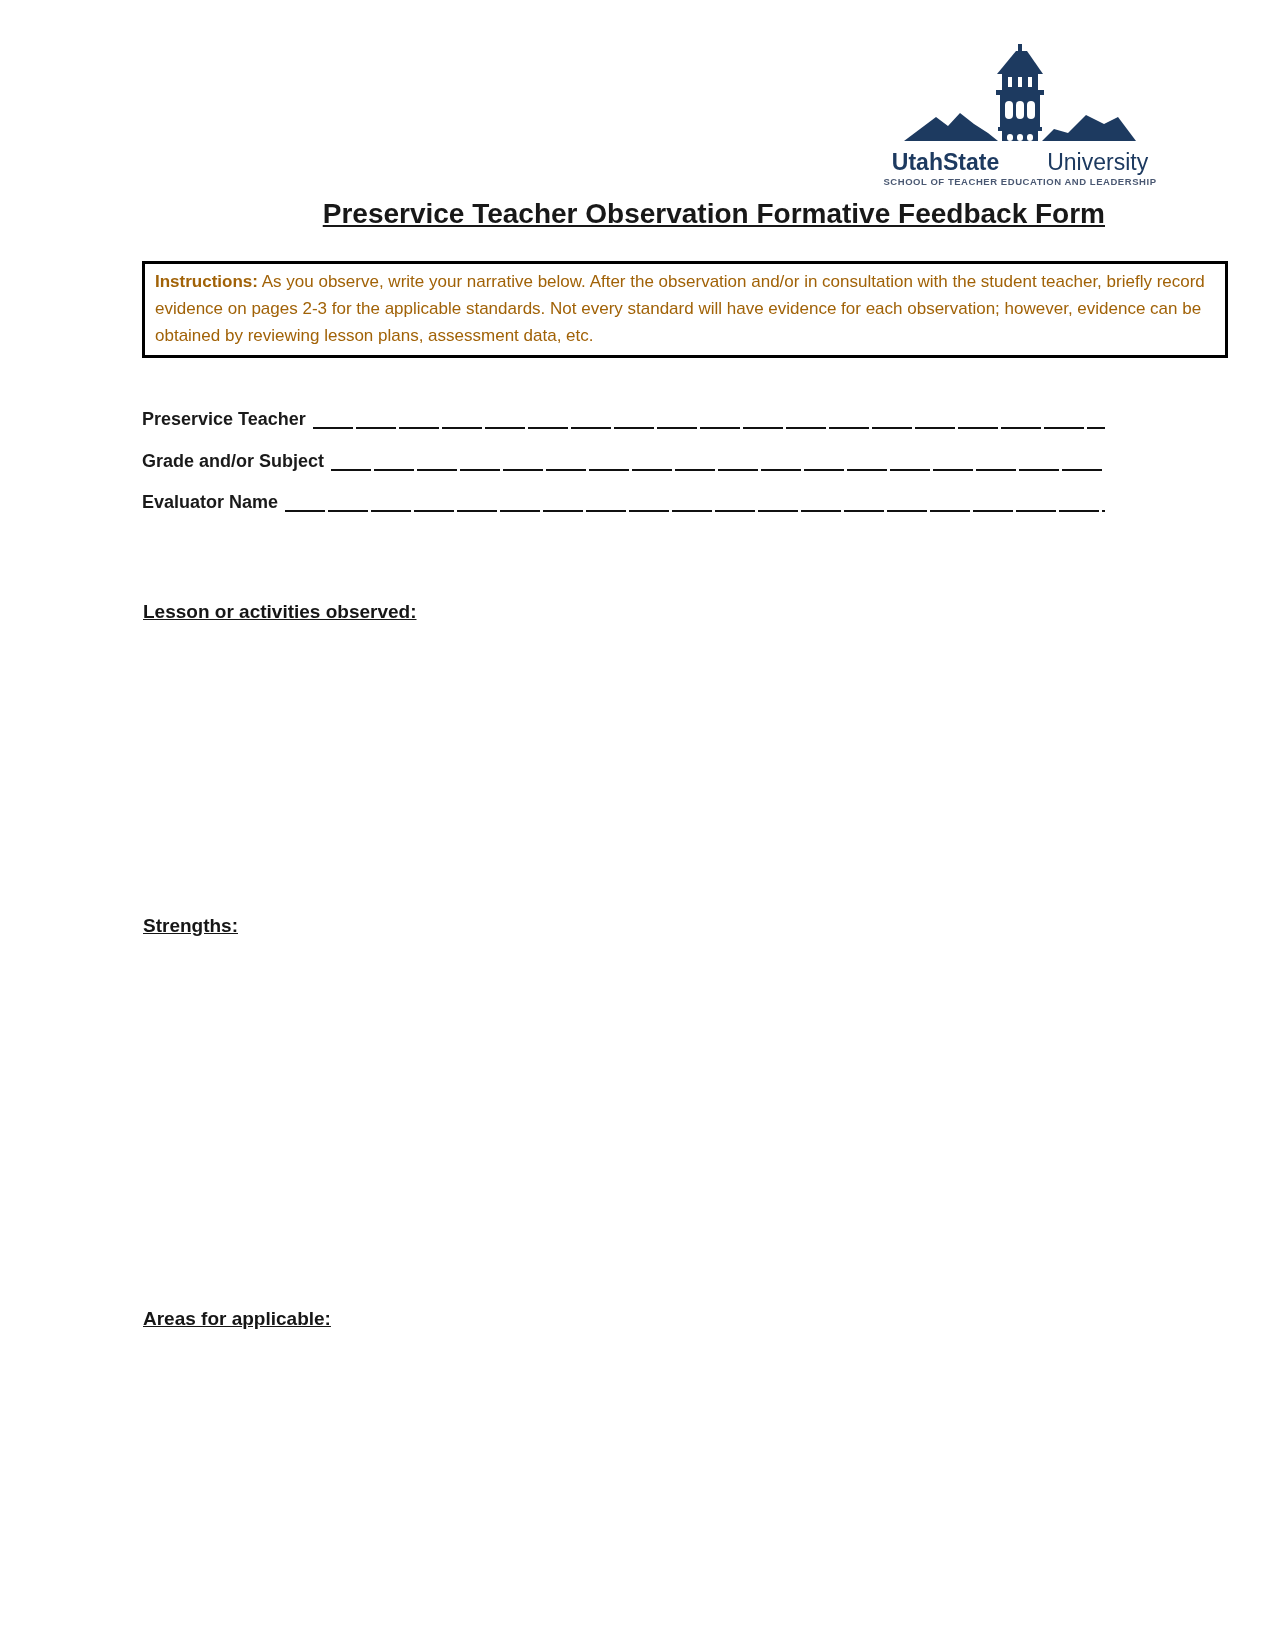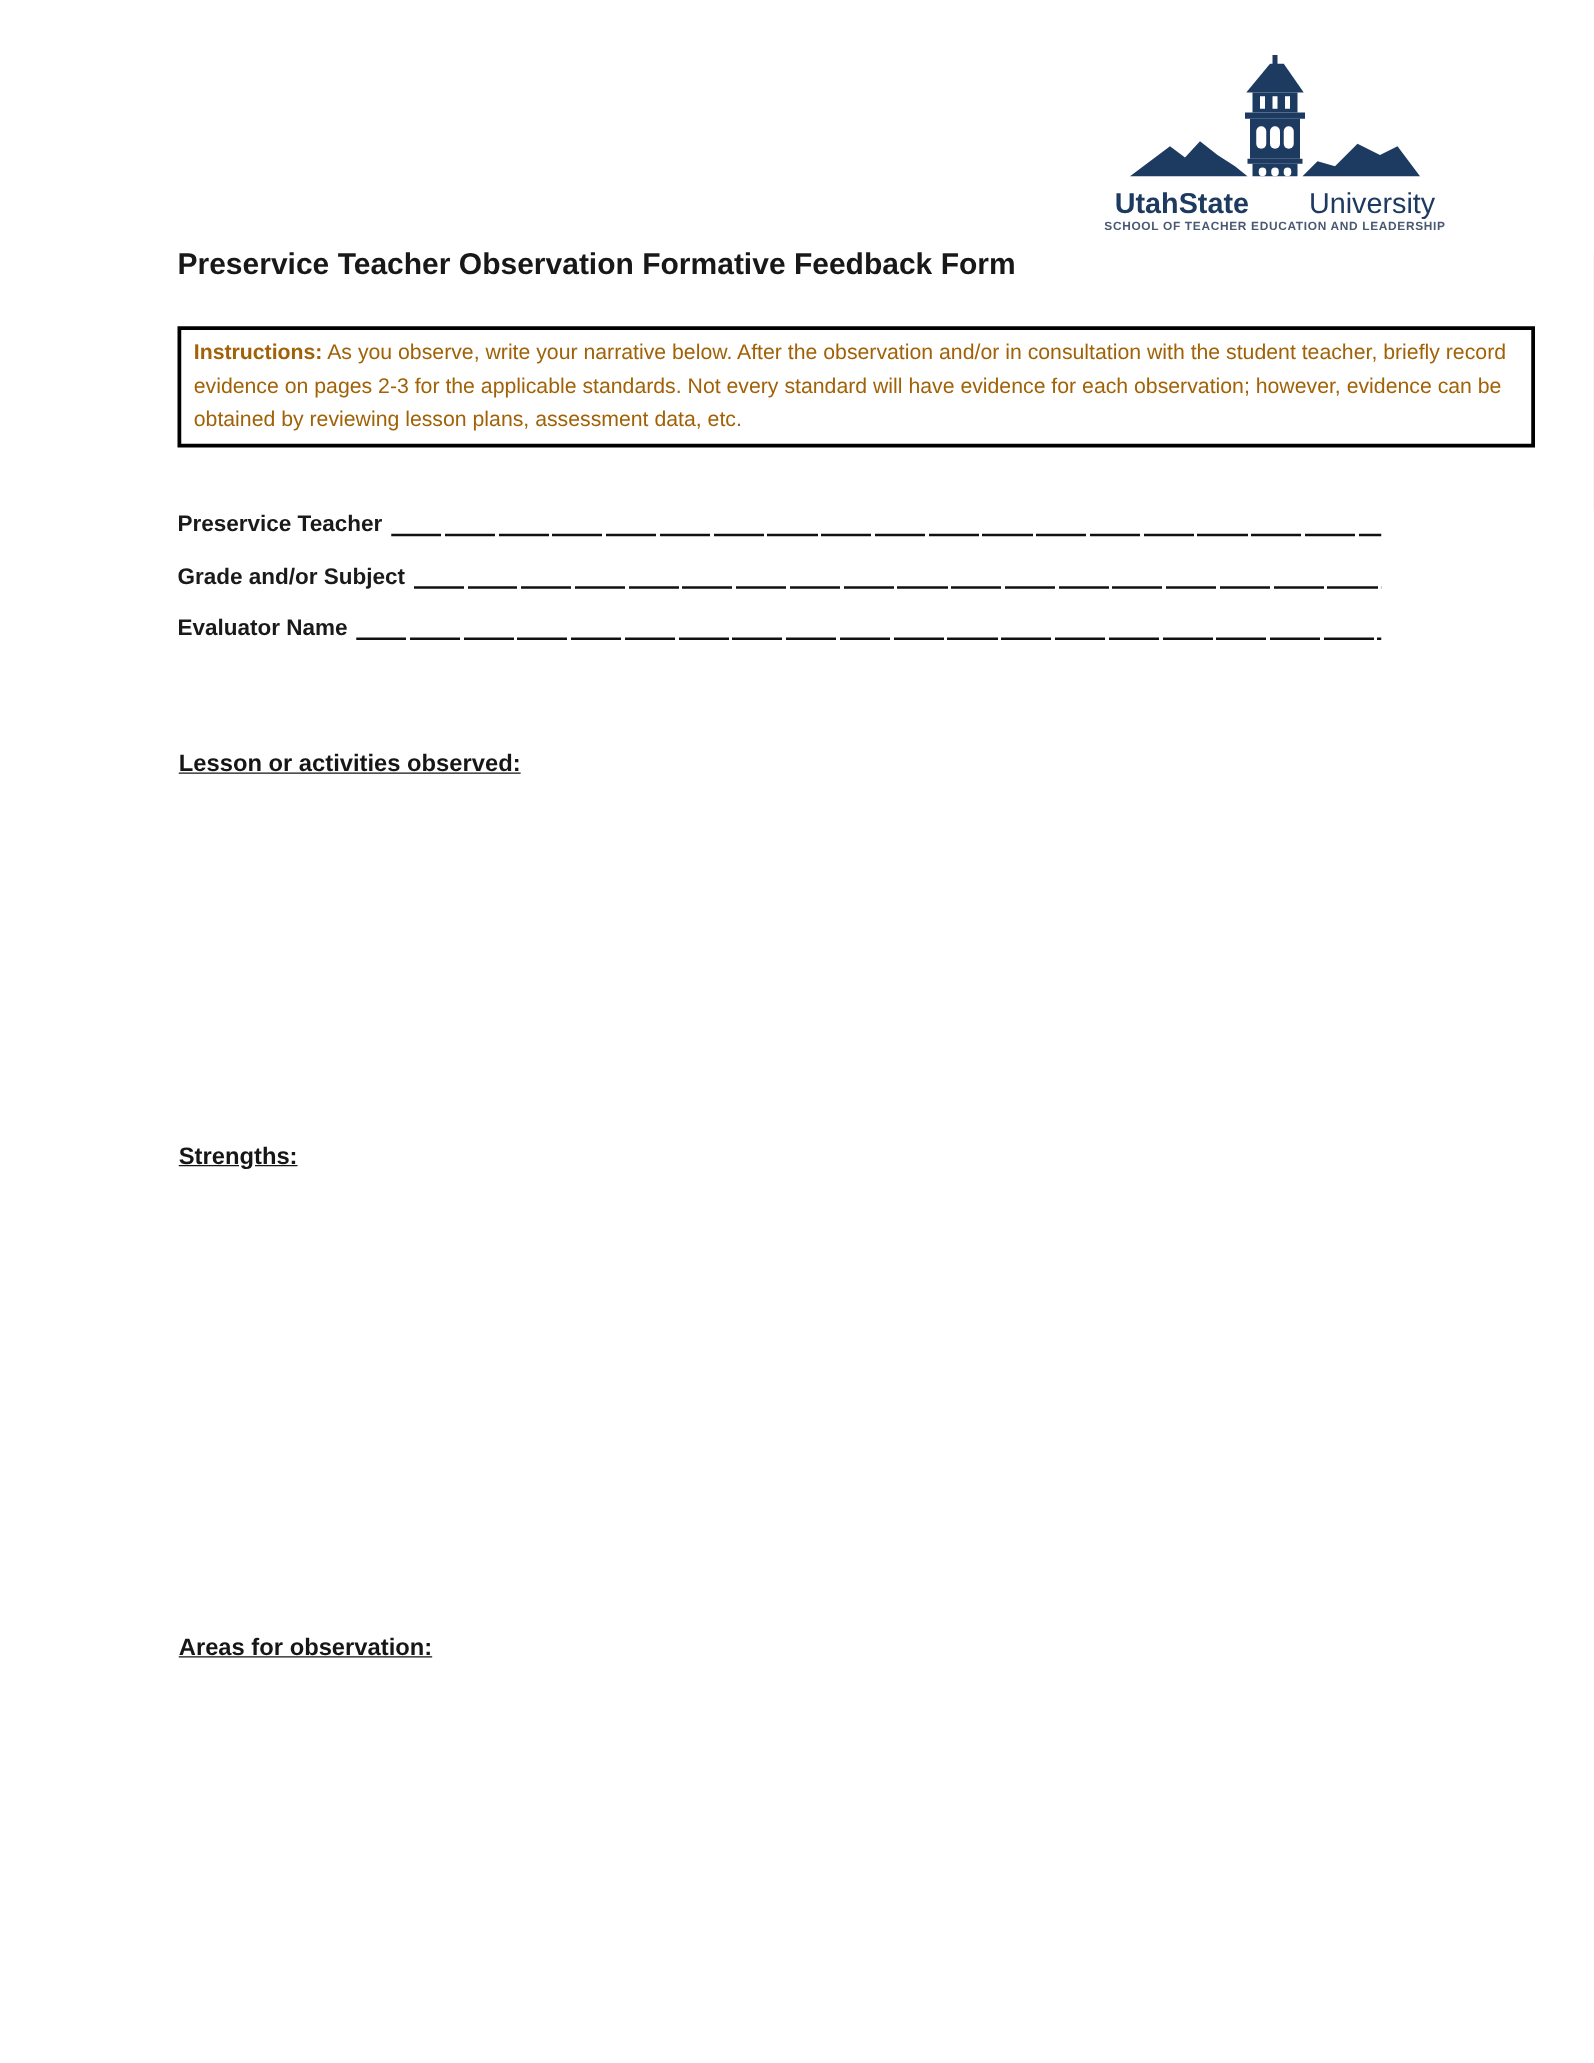--- a/index.html
+++ b/index.html
@@ -41,25 +41,26 @@
     white-space: nowrap;
     font-weight: bold;
   }
 
   
   .doc-title {
     position: absolute;
     left: 142px;
     width: 963px;
     top: 198px;
-    text-align: left;
-    font-size: 24px;
+    text-align: right;
+    font-size: 28px;
     font-weight: 700;
     color: #181818;
     white-space: nowrap;
+    text-decoration: underline;
   }
 
   
   .instructions {
     position: absolute;
     left: 142px;
     top: 261px;
     width: 1086px;
     box-sizing: border-box;
     border: 3px solid #000;
@@ -175,15 +176,15 @@
   </div>
 
   <div class="field-row" style="top:487px">
     <span class="field-label">Evaluator Name</span>
     <span class="blank-line"></span>
   </div>
 
 
   <div class="section-label sec-lesson">Lesson or activities observed:</div>
   <div class="section-label sec-strengths">Strengths:</div>
-  <div class="section-label sec-areas">Areas for observation:</div>
+  <div class="section-label sec-areas">Areas for applicable:</div>
 
 </div>
 
 </body></html>

